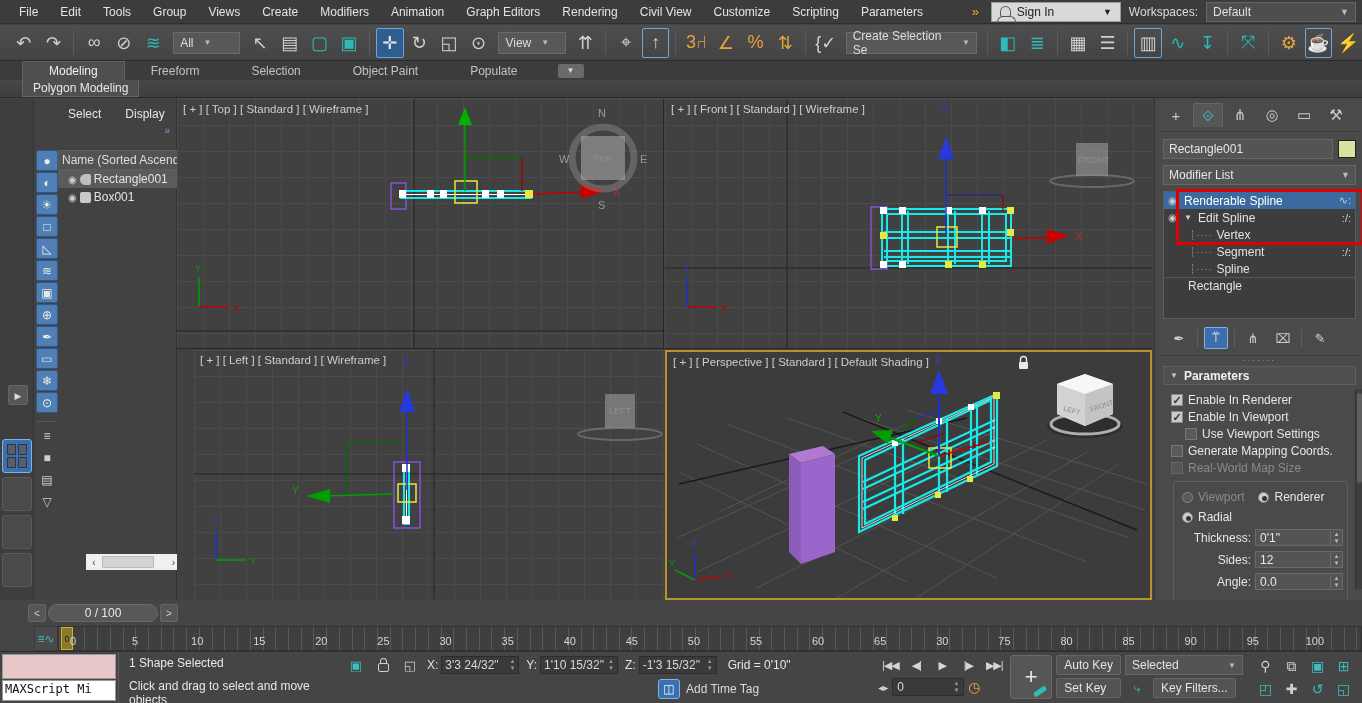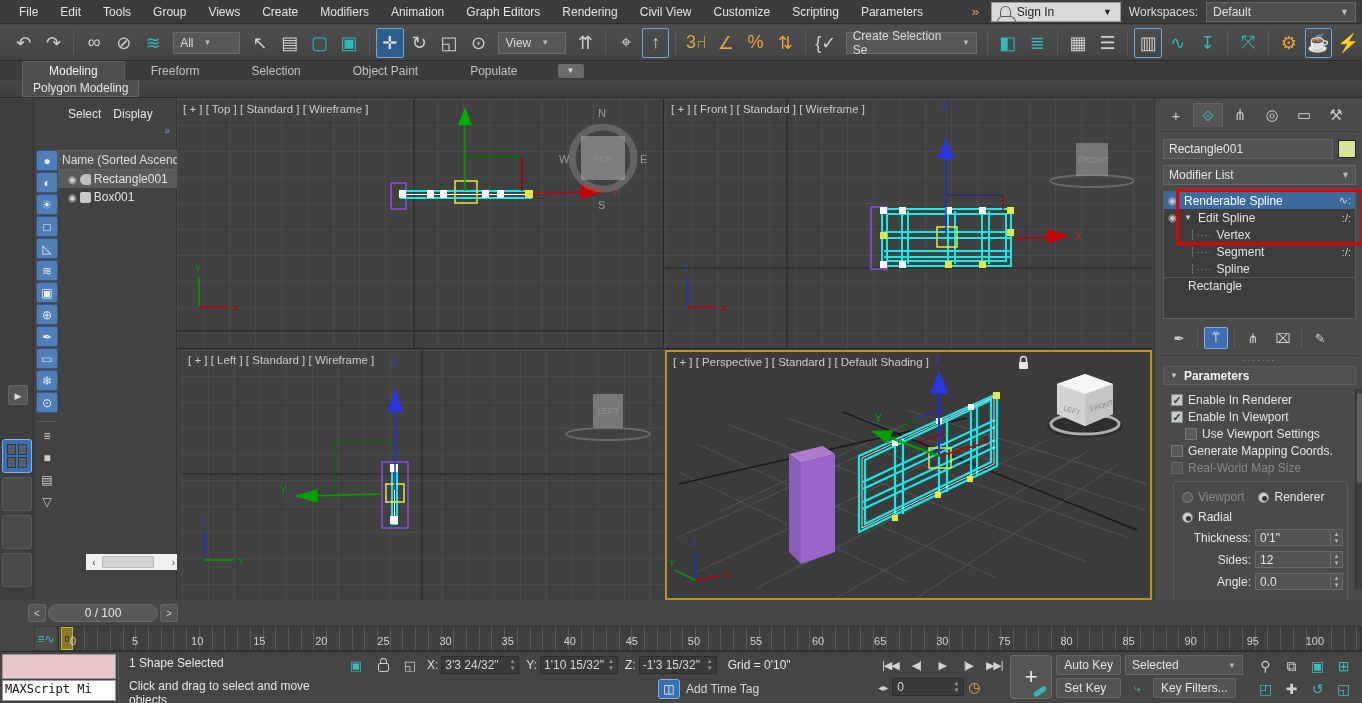--- a/index.html
+++ b/index.html
@@ -42,21 +42,21 @@
 
   
   #leftstrip { width:34px; background:#3e3e3e; position:relative; border-right:1px solid #333; }
   #expand-btn { position:absolute; left:8px; top:286px; width:20px; height:20px; background:#565656; border:1px solid #666; border-radius:2px; color:#ddd; font-size:9px; text-align:center; line-height:20px; }
   .vp-tab { position:absolute; left:2px; width:30px; height:34px; background:#4a4a4a; border:1px solid #5a5a5a; border-radius:3px; }
   .vp-tab.active { background:#3d6fae; border-color:#7fb2e8; display:grid; grid-template-columns:1fr 1fr; grid-template-rows:1fr 1fr; gap:2px; padding:4px; }
   .vp-tab.active div { background:#55606c; border:1px solid #2c3844; }
 
   
   #explorer { width:143px; background:#424242; display:flex; flex-direction:column; border-right:1px solid #333; }
-  #explorer-menus { display:flex; gap:0; padding:6px 4px 2px 28px; color:#e6e6e6; font-size:12px; }
+  #explorer-menus { display:flex; gap:12px; padding:6px 4px 2px 28px; color:#e6e6e6; font-size:12px; }
   #explorer-menus span { padding:2px 6px; }
   #explorer-chev { text-align:right; color:#7f9fd8; font-size:10px; padding-right:6px; }
   #explorer-body { display:flex; flex:1; margin-top:14px; }
   #explorer-icons { width:26px; display:flex; flex-direction:column; gap:1px; padding-left:2px; }
   .ex-icon { width:22px; height:21px; background:#4f7fb5; border:1px solid #35588a; border-radius:2px; color:#eaeaea; font-size:12px; display:flex; align-items:center; justify-content:center; }
   .ex-icon.plain { background:transparent; border-color:transparent; color:#cfcfcf; }
   .ex-icon.sep { background:transparent; border:none; height:6px; border-bottom:1px solid #5a5a5a; margin:2px 0; width:22px; }
   #explorer-list { flex:1; display:flex; flex-direction:column; }
   #explorer-colheader { background:#535353; border:1px solid #5f5f5f; color:#dedede; padding:2px 3px; white-space:nowrap; overflow:hidden; }
   .ex-row { display:flex; align-items:center; gap:3px; padding:2px 2px 2px 10px; color:#e2e2e2; white-space:nowrap; }
@@ -71,21 +71,21 @@
 
   
   #viewports { flex:1; position:relative; background:#414141; }
   .vp { position:absolute; overflow:hidden; background:#414141;
         background-image:linear-gradient(#4b4b4b 1px,transparent 1px),linear-gradient(90deg,#4b4b4b 1px,transparent 1px);
         background-size:26px 26px; }
   .vp-label { position:absolute; left:6px; top:4px; color:#cdcdcd; font-size:11.5px; z-index:3; }
   .vp svg { position:absolute; left:0; top:0; }
   #vp-top { left:0; top:0; width:487px; height:250px; border-right:1px solid #262626; border-bottom:1px solid #262626; }
   #vp-front { left:488px; top:0; width:487px; height:250px; border-bottom:1px solid #262626; }
-  #vp-left { left:5px; top:251px; width:487px; height:250px; border-right:1px solid #262626;text-align:center; }
+  #vp-left { left:17px; top:251px; width:487px; height:250px; border-right:1px solid #262626;text-align:center; }
   #vp-persp { left:488px; top:251px; width:487px; height:250px; border:2px solid #b9912f; background-image:none; background:#3c3c3c; }
   .vcube-txt { fill:#8f8f8f; font-size:9px; font-family:"Liberation Sans",sans-serif; }
 
   
   #cpanel { width:208px; background:#4a4a4a; border-left:1px solid #333; position:relative; padding:2px 4px 0 6px; }
   #cp-tabs { display:flex; gap:2px; padding:2px 0 4px 0; border-bottom:1px solid #3a3a3a; }
   .cp-tab { width:30px; height:24px; display:flex; align-items:center; justify-content:center; color:#c9c9c9; font-size:15px; border-radius:2px 2px 0 0; }
   .cp-tab.active { background:#565656; color:#35c4c4; border:1px solid #666; border-bottom:none; }
   #cp-name-row { display:flex; gap:5px; align-items:center; margin:7px 2px 6px 2px; }
   #cp-name { flex:1; height:20px; background:#545454; border:1px solid #666; color:#e6e6e6; display:flex; align-items:center; padding:0 5px; }

